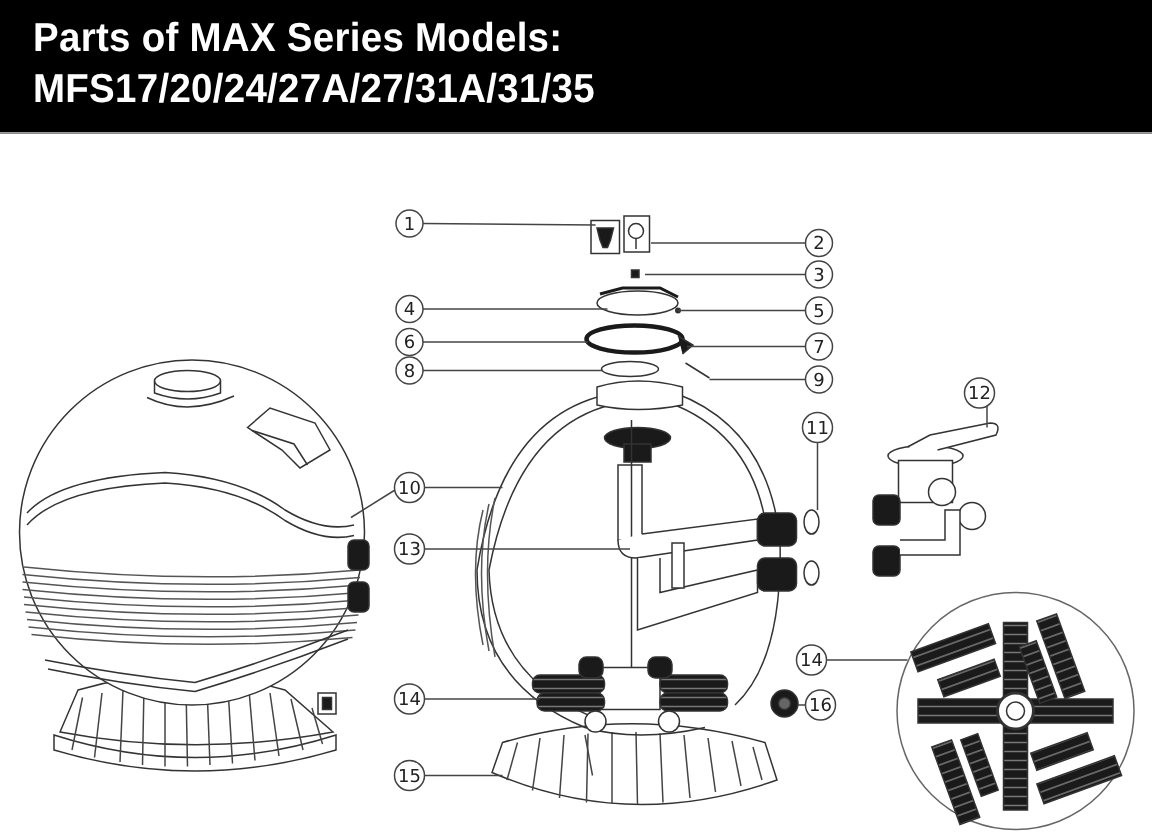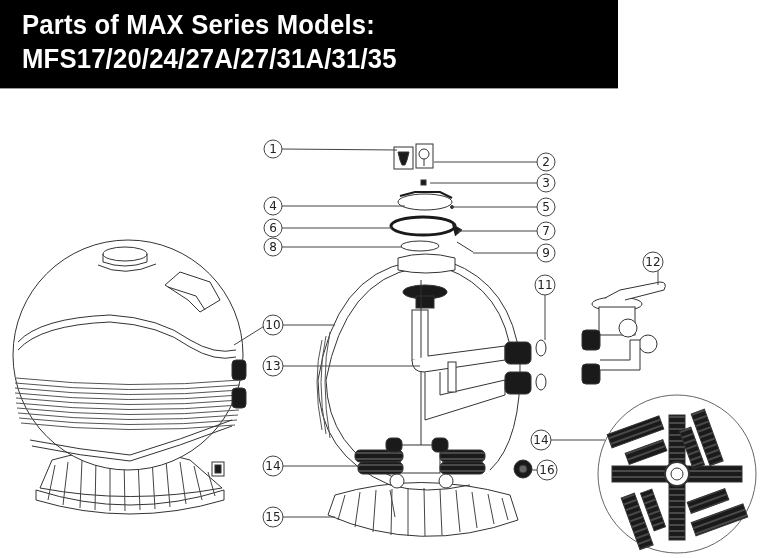--- a/index.html
+++ b/index.html
@@ -1,17 +1,17 @@
 <!DOCTYPE html>
 <html><head>
 <meta charset="utf-8">
 <style>
   html, body { margin: 0; padding: 0; background: #ffffff; }
   body { width: 768px; height: 558px; position: relative; overflow: hidden; font-family: "Liberation Sans", sans-serif; }
-  .header { position: absolute; left: 0; top: 0; width: 618px; height: 88px; background: #000; border-bottom: 1px solid #9a9a9a; }
+  .header { position: absolute; left: 0; top: 0; width: 768px; height: 88px; background: #000; border-bottom: 1px solid #9a9a9a; }
   .title { position: absolute; left: 22px; color: #fff; font-family: "Liberation Sans", sans-serif; font-weight: bold; font-size: 27px; letter-spacing: 0.2px; white-space: nowrap; transform: scaleX(0.95); transform-origin: left; }
   .t1 { top: 10px; }
   .t2 { top: 44px; }
   svg.diagram { position: absolute; left: 0; top: 0; }
   .callout-label { font-family: "DejaVu Sans", sans-serif; font-size: 12px; fill: #222; }
 </style>
 </head>
 <body>
 
 <div class="header">

